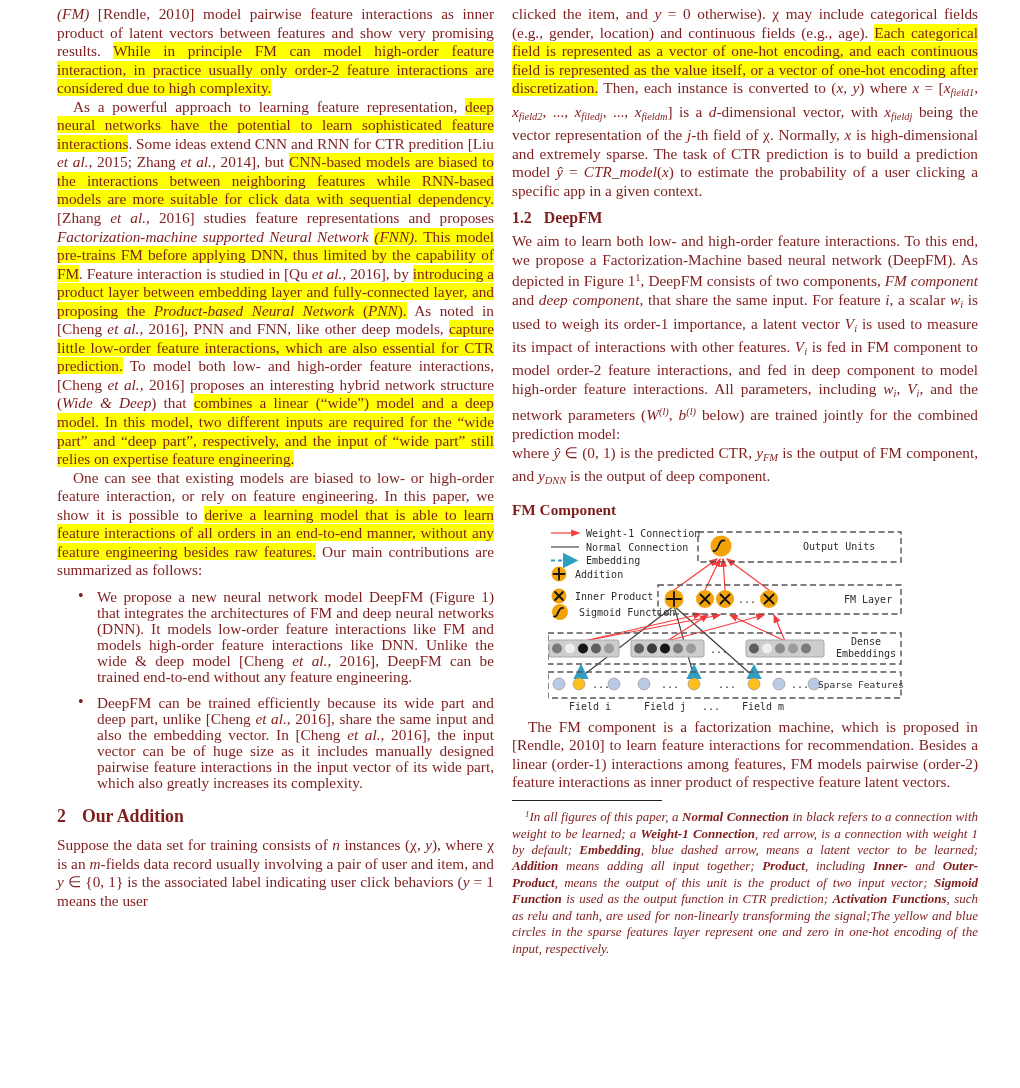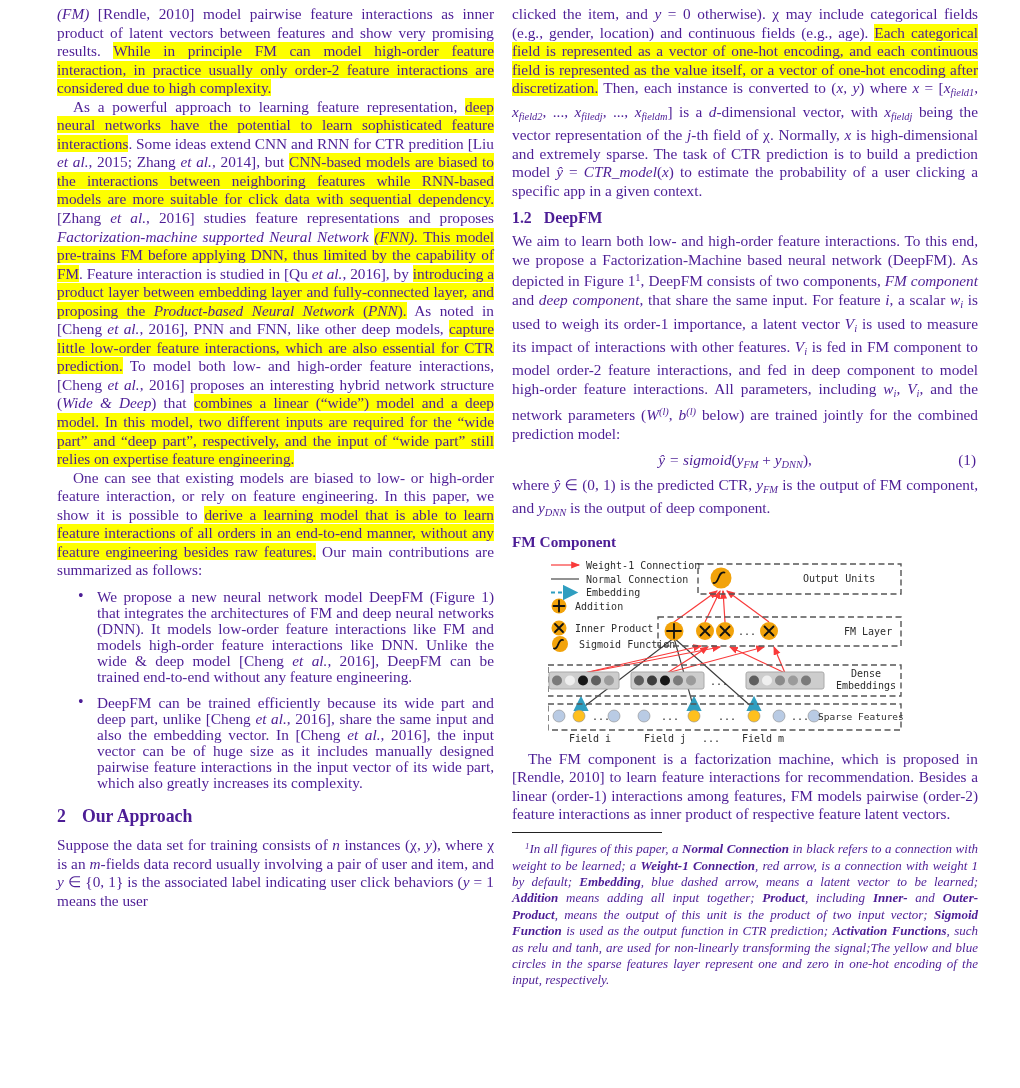--- a/index.html
+++ b/index.html
@@ -1,17 +1,17 @@
 <!DOCTYPE html>
 <html style="--hl: #feff00; --gold: #F2A30B; --red: #F93A3A; --teal: #2F9EC0; --sgold: #FFC01E; --sblue: #B9CBE4;"><head>
 <meta charset="utf-8">
 <style>
   html,body{margin:0;padding:0;background:#ffffff;}
   .page{position:relative;width:1020px;height:1088px;background:#fff;overflow:hidden;
-        font-family:"Liberation Serif",serif;color:#4c1d95;}
+        font-family:"Liberation Serif",serif;color:#7f1d1d;}
   .col{position:absolute;top:5px;}
   .col-left{left:57px;width:437px;}
   .col-right{left:512px;width:466px;}
   .para{margin:0;text-align:justify;font-size:15.3px;line-height:18.55px;text-indent:16px;}
   .para.noindent{text-indent:0;}
   .s-h{background:var(--hl);}
   .s-i{font-style:italic;}
   .s-b{font-weight:700;}
   .s-sub{font-size:68%;vertical-align:-0.28em;}
   .s-sup{font-size:68%;vertical-align:0.5em;}
@@ -49,31 +49,27 @@
 
 <div class="page">
   <div class="col col-left" id="col-left">
       <p class="para noindent"><span class="s-i">(FM)</span><span> [Rendle, 2010] model pairwise feature interactions as inner product of latent vectors between features and show very promising results. </span><span class="s-h">While in principle FM can model high-order feature interaction, in practice usually only order-2 feature interactions are considered due to high complexity.</span></p>
       <p class="para "><span>As a powerful approach to learning feature representation, </span><span class="s-h">deep neural networks have the potential to learn sophisticated feature interactions</span><span>. Some ideas extend CNN and RNN for CTR predition [Liu </span><span class="s-i">et al.</span><span>, 2015; Zhang </span><span class="s-i">et al.</span><span>, 2014], but </span><span class="s-h">CNN-based models are biased to the interactions between neighboring features while RNN-based models are more suitable for click data with sequential dependency.</span><span> [Zhang </span><span class="s-i">et al.</span><span>, 2016] studies feature representations and proposes </span><span class="s-i">Factorization-machine supported Neural Network </span><span class="s-h s-i">(FNN).</span><span class="s-h"> This model pre-trains FM before applying DNN, thus limited by the capability of FM</span><span>. Feature interaction is studied in [Qu </span><span class="s-i">et al.</span><span>, 2016], by </span><span class="s-h">introducing a product layer between embedding layer and fully-connected layer, and proposing the </span><span class="s-h s-i">Product-based Neural Network</span><span class="s-h"> (</span><span class="s-h s-i">PNN</span><span class="s-h">).</span><span> As noted in [Cheng </span><span class="s-i">et al.</span><span>, 2016], PNN and FNN, like other deep models, </span><span class="s-h">capture little low-order feature interactions, which are also essential for CTR prediction.</span><span> To model both low- and high-order feature interactions, [Cheng </span><span class="s-i">et al.</span><span>, 2016] proposes an interesting hybrid network structure (</span><span class="s-i">Wide &amp; Deep</span><span>) that </span><span class="s-h">combines a linear (“wide”) model and a deep model. In this model, two different inputs are required for the “wide part” and “deep part”, respectively, and the input of “wide part” still relies on expertise feature engineering.</span></p>
       <p class="para "><span>One can see that existing models are biased to low- or high-order feature interaction, or rely on feature engineering. In this paper, we show it is possible to </span><span class="s-h">derive a learning model that is able to learn feature interactions of all orders in an end-to-end manner, without any feature engineering besides raw features.</span><span> Our main contributions are summarized as follows:</span></p>
       <ul class="bullets">
         <li><span>We propose a new neural network model DeepFM (Figure 1) that integrates the architectures of FM and deep neural networks (DNN). It models low-order feature interactions like FM and models high-order feature interactions like DNN. Unlike the wide &amp; deep model [Cheng </span><span class="s-i">et al.</span><span>, 2016], DeepFM can be trained end-to-end without any feature engineering.</span></li>
         <li><span>DeepFM can be trained efficiently because its wide part and deep part, unlike [Cheng </span><span class="s-i">et al.</span><span>, 2016], share the same input and also the embedding vector. In [Cheng </span><span class="s-i">et al.</span><span>, 2016], the input vector can be of huge size as it includes manually designed pairwise feature interactions in the input vector of its wide part, which also greatly increases its complexity.</span></li>
       </ul>
-      <div class="sec-heading"><span class="hnum">2</span><span class="htitle">Our Approach</span></div>
+      <div class="sec-heading"><span class="hnum">2</span><span class="htitle">Our Addition</span></div>
       <p class="para noindent"><span>Suppose the data set for training consists of </span><span class="s-i">n</span><span> instances (χ, </span><span class="s-i">y</span><span>), where χ is an </span><span class="s-i">m</span><span>-fields data record usually involving a pair of user and item, and </span><span class="s-i">y</span><span> ∈ {0, 1} is the associated label indicating user click behaviors (</span><span class="s-i">y</span><span> = 1 means the user</span></p>
     </div>
   <div class="col col-right" id="col-right">
       <p class="para noindent"><span>clicked the item, and </span><span class="s-i">y</span><span> = 0 otherwise). χ may include categorical fields (e.g., gender, location) and continuous fields (e.g., age). </span><span class="s-h">Each categorical field is represented as a vector of one-hot encoding, and each continuous field is represented as the value itself, or a vector of one-hot encoding after discretization.</span><span> Then, each instance is converted to (</span><span class="s-i">x, y</span><span>) where </span><span class="s-i">x</span><span> = [</span><span class="s-i">x</span><span class="s-i s-sub">field1</span><span>, </span><span class="s-i">x</span><span class="s-i s-sub">field2</span><span>, ..., </span><span class="s-i">x</span><span class="s-i s-sub">filedj</span><span>, ..., </span><span class="s-i">x</span><span class="s-i s-sub">fieldm</span><span>] is a </span><span class="s-i">d</span><span>-dimensional vector, with </span><span class="s-i">x</span><span class="s-i s-sub">fieldj</span><span> being the vector representation of the </span><span class="s-i">j</span><span>-th field of χ. Normally, </span><span class="s-i">x</span><span> is high-dimensional and extremely sparse. The task of CTR prediction is to build a prediction model </span><span class="s-i">ŷ</span><span> = </span><span class="s-i">CTR_model</span><span>(</span><span class="s-i">x</span><span>) to estimate the probability of a user clicking a specific app in a given context.</span></p>
       <div class="subsec-heading"><span class="hnum">1.2</span><span class="htitle">DeepFM</span></div>
       <p class="para noindent"><span>We aim to learn both low- and high-order feature interactions. To this end, we propose a Factorization-Machine based neural network (DeepFM). As depicted in Figure 1</span><span class="s-sup">1</span><span>, DeepFM consists of two components, </span><span class="s-i">FM component</span><span> and </span><span class="s-i">deep component</span><span>, that share the same input. For feature </span><span class="s-i">i</span><span>, a scalar </span><span class="s-i">w</span><span class="s-i s-sub">i</span><span> is used to weigh its order-1 importance, a latent vector </span><span class="s-i">V</span><span class="s-i s-sub">i</span><span> is used to measure its impact of interactions with other features. </span><span class="s-i">V</span><span class="s-i s-sub">i</span><span> is fed in FM component to model order-2 feature interactions, and fed in deep component to model high-order feature interactions. All parameters, including </span><span class="s-i">w</span><span class="s-i s-sub">i</span><span>, </span><span class="s-i">V</span><span class="s-i s-sub">i</span><span>, and the network parameters (</span><span class="s-i">W</span><span class="s-i s-sup">(l)</span><span>, </span><span class="s-i">b</span><span class="s-i s-sup">(l)</span><span> below) are trained jointly for the combined prediction model:</span></p>
-      <div class="equation">
-        <span class="eq-body"><span class="s-i">ŷ</span><span class="s-i"> = </span><span class="s-i">sigmoid</span><span>(</span><span class="s-i">y</span><span class="s-i s-sub">FM</span><span> + </span><span class="s-i">y</span><span class="s-i s-sub">DNN</span><span>),</span></span>
-        <span class="eq-num">(1)</span>
-      </div>
       <p class="para noindent"><span>where </span><span class="s-i">ŷ</span><span> ∈ (0, 1) is the predicted CTR, </span><span class="s-i">y</span><span class="s-i s-sub">FM</span><span> is the output of FM component, and </span><span class="s-i">y</span><span class="s-i s-sub">DNN</span><span> is the output of deep component.</span></p>
       <div class="run-heading">FM Component</div>
       <div class="fig-wrap">
     <svg width="430" height="190" viewBox="0 0 430 190">
       <defs>
         <marker id="mred" markerWidth="9" markerHeight="8" refX="6.5" refY="3" orient="auto">
           <path d="M0,0 L7.5,3 L0,6 Z"></path>
         </marker>
         <marker id="mteal" markerWidth="9" markerHeight="9" refX="5.5" refY="3.5" orient="auto">
           <path d="M0,0 L7,3.5 L0,7 Z"></path>

